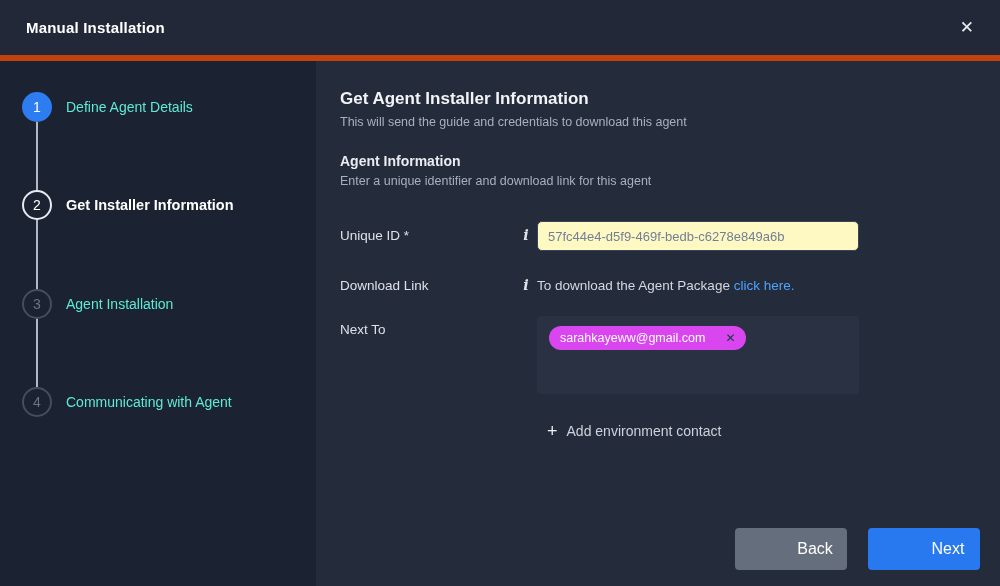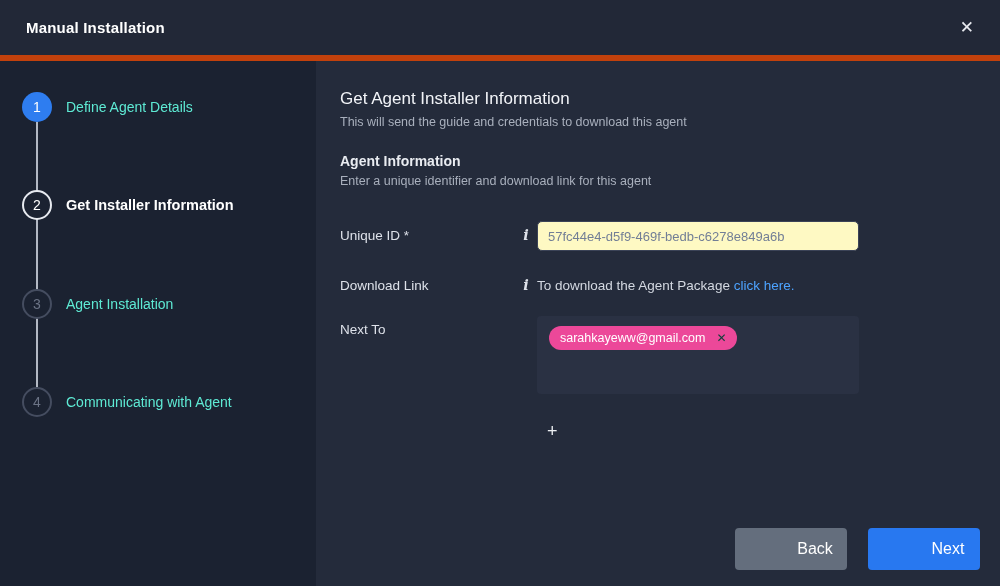--- a/index.html
+++ b/index.html
@@ -37,21 +37,21 @@
   }
   .circle.completed { background: #2e7df0; color: #ffffff; }
   .circle.active { background: #1b2231; border: 2px solid #e7eaf0; color: #ffffff; }
   .circle.pending { background: #1b2231; border: 2px solid #454d60; color: #6b7385; }
   .step-label { margin-left: 14px; font-size: 14px; color: #5eead4; }
   .step.s2 .step-label { color: #ffffff; font-weight: bold; font-size: 14.5px; }
 
   
   .main { position: relative; flex: 1; background: #242b3b; }
   .heading-block { position: absolute; left: 24px; top: 28px; }
-  .page-heading { color: #f2f4f8; font-size: 17px; font-weight: normal; }
+  .page-heading { color: #f2f4f8; font-size: 17px; font-weight: bold; }
   .page-subheading { color: #a9b0bd; font-size: 12.5px; margin-top: 6px; }
   .section-block { position: absolute; left: 24px; top: 92px; }
   .section-heading { color: #e9ecf1; font-size: 14px; font-weight: bold; }
   .section-subheading { color: #a9b0bd; font-size: 12.5px; margin-top: 5px; }
 
   .field-label { position: absolute; left: 24px; color: #dde1e9; font-size: 13.5px; }
   .info-icon {
     position: absolute; left: 203px; width: 14px; text-align: center;
     color: #dde1e9; font-size: 14.5px; font-weight: bold; font-style: italic;
     font-family: "DejaVu Serif", serif; cursor: pointer;
@@ -67,22 +67,22 @@
     font-family: "Liberation Sans", sans-serif; outline: none;
   }
   .dl-text { position: absolute; left: 221px; top: 217px; font-size: 13.5px; color: #d3d8e1; }
   .dl-link { color: #4da3ff; cursor: pointer; }
 
   .sendto-box {
     position: absolute; left: 221px; top: 255px; width: 322px; height: 78px;
     background: #2a3143; border-radius: 4px; padding: 10px 12px;
   }
   .chip {
-    display: inline-flex; align-items: center; gap: 11px;
-    background: #ec4899; color: #ffffff; font-size: 12.5px;
+    display: inline-flex; align-items: center; gap: 20px;
+    background: #d946ef; color: #ffffff; font-size: 12.5px;
     padding: 5px 11px; border-radius: 13px;
   }
   .chip-x { font-size: 12px; cursor: pointer; color: #0e3f38; font-weight: bold; }
 
   .add-contact {
     position: absolute; left: 231px; top: 361px;
     display: flex; align-items: center; gap: 9px; cursor: pointer;
   }
   .plus-glyph { color: #eceef2; font-size: 18px; line-height: 1; }
   .add-contact-label { color: #cdd2db; font-size: 14px; }
@@ -156,20 +156,21 @@
       <div class="field-label lbl-sendto">Next To</div>
       <div class="sendto-box">
         <span class="chip">
           <span>sarahkayeww@gmail.com</span>
           <span class="chip-x">✕</span>
         </span>
       </div>
 
       <div class="add-contact">
         <span class="plus-glyph">+</span>
+        <span class="add-contact-label">Add environment contact</span>
       </div>
 
       <div class="actions">
         <button class="btn btn-back">Back</button>
         <button class="btn btn-next">Next</button>
       </div>
 
     </div>
   </div>
 </div>

